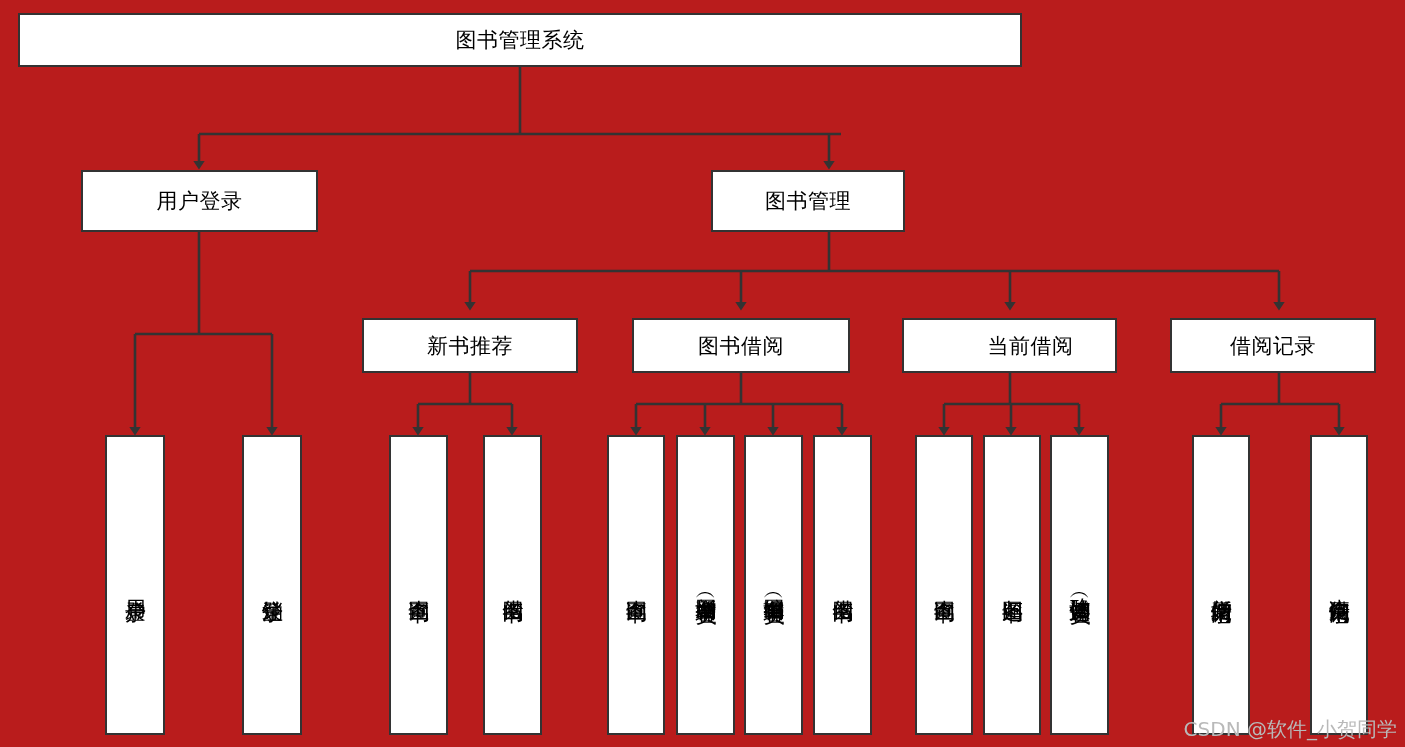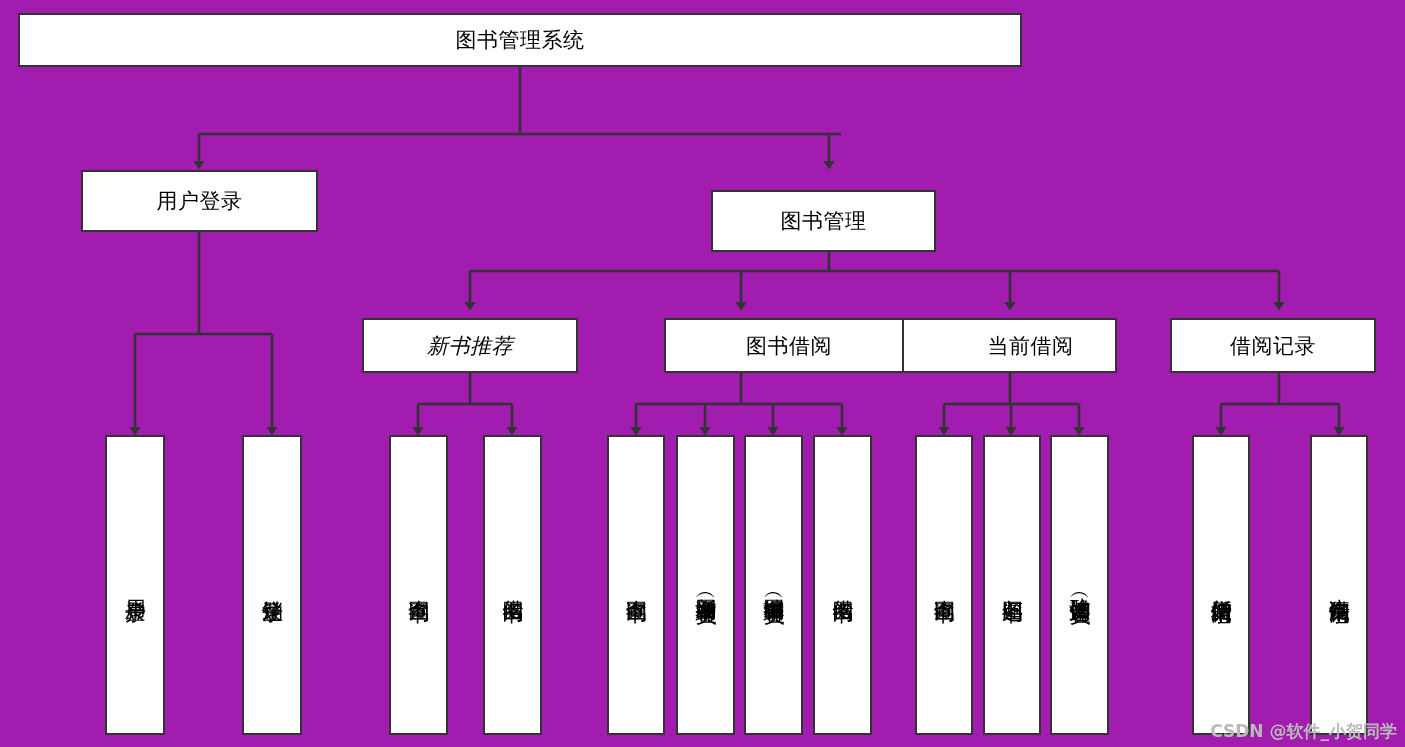--- a/index.html
+++ b/index.html
@@ -10,21 +10,21 @@
   body {
     width: 1405px;
     height: 747px;
     font-family: "DejaVu Sans", "Liberation Sans", sans-serif;
     overflow: hidden;
   }
   #canvas {
     position: relative;
     width: 1405px;
     height: 747px;
-    background: #a21caf;
+    background: #b91c1c;
   }
   svg.edges {
     position: absolute;
     left: 0;
     top: 0;
     width: 1405px;
     height: 747px;
     pointer-events: none;
   }
   .node {
@@ -51,25 +51,24 @@
   }
   .node.vert .vtext {
     writing-mode: vertical-rl;
     text-orientation: upright;
     white-space: nowrap;
   }
   .watermark {
     position: absolute;
     right: 8px;
     bottom: 4px;
-    font-size: 17px;
+    font-size: 20px;
     color: #b9b9b9;
     white-space: nowrap;
     user-select: none;
-    font-weight: bold;
   }
 </style>
 </head>
 <body>
 
 <div id="canvas">
 
   <svg class="edges" viewBox="0 0 1405 747">
     <defs>
       <marker id="arrow" markerWidth="10" markerHeight="12" refX="1.5" refY="6" orient="auto" markerUnits="userSpaceOnUse">
@@ -120,28 +119,28 @@
     </g>
   </svg>
 
   <div class="node horiz" style="left:18px; top:13px; width:1004px; height:54px;">
     <span>图书管理系统</span>
   </div>
 
   <div class="node horiz" style="left:81px; top:170px; width:237px; height:62px;">
     <span>用户登录</span>
   </div>
-  <div class="node horiz" style="left:711px; top:170px; width:225px; height:62px;margin-top:20px;">
+  <div class="node horiz" style="left:711px; top:170px; width:194px; height:62px;">
     <span>图书管理</span>
   </div>
 
-  <div class="node horiz" style="left:362px; top:318px; width:216px; height:55px;font-style:italic;">
+  <div class="node horiz" style="left:362px; top:318px; width:216px; height:55px;">
     <span>新书推荐</span>
   </div>
-  <div class="node horiz" style="left:664px; top:318px; width:250px; height:55px;">
+  <div class="node horiz" style="left:632px; top:318px; width:218px; height:55px;">
     <span>图书借阅</span>
   </div>
   <div class="node horiz" style="left:902px; top:318px; width:215px; height:55px;padding-left:42px;">
     <span>当前借阅</span>
   </div>
   <div class="node horiz" style="left:1170px; top:318px; width:206px; height:55px;">
     <span>借阅记录</span>
   </div>
 
   <div class="node vert" style="left:105px; top:435px; width:60px; height:300px;">

